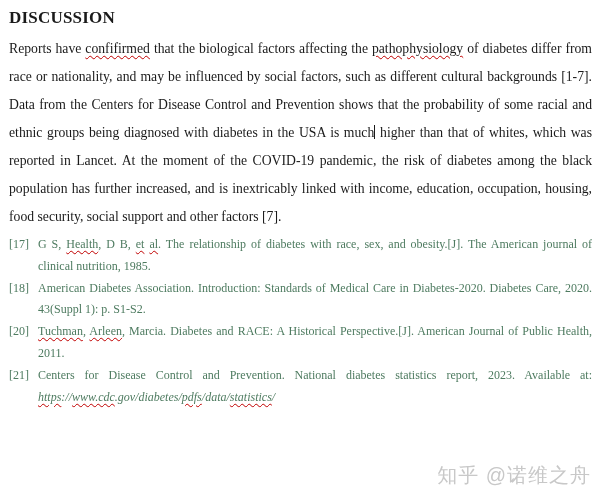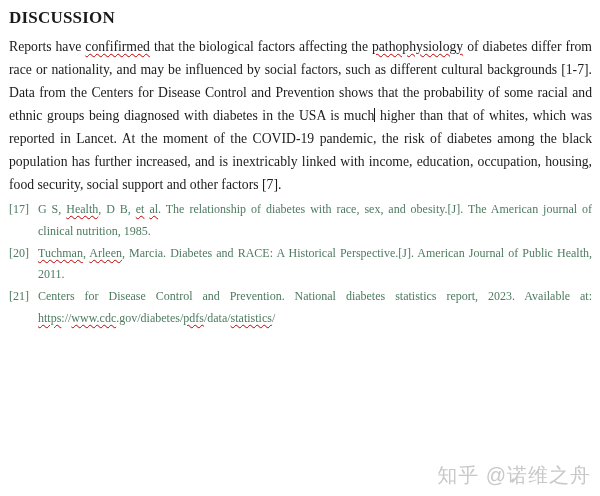--- a/index.html
+++ b/index.html
@@ -19,21 +19,21 @@
   .heading {
     font-size: 17px;
     font-weight: bold;
     color: var(--body-color, #1a1a1a);
     margin: 0 0 7px 0;
     line-height: 21px;
     letter-spacing: 0.2px;
   }
   .body-para {
     font-size: 13.7px;
-    line-height: 23px;
+    line-height: 28px;
     text-align: justify;
     color: var(--body-color, #1a1a1a);
     margin: 0 0 3px 0;
     cursor: text;
   }
   .sq {
     text-decoration: underline;
     text-decoration-style: wavy;
     text-decoration-color: var(--squiggle-color, #c00000);
     text-decoration-thickness: 1px;
@@ -47,21 +47,21 @@
     vertical-align: -2px;
   }
   .refs {
     font-size: 12px;
     line-height: 21.8px;
     color: var(--ref-color, #4e7b60);
   }
   .ref-item { display: flex; }
   .ref-num { flex: 0 0 29px; }
   .ref-text { flex: 1; text-align: justify; }
-  .url { white-space: nowrap; }
+  .url { white-space: nowrap; font-style: italic; }
   .watermark {
     position: absolute;
     right: 9px;
     bottom: 7px;
     font-family: "Liberation Sans", sans-serif;
     font-size: 20px;
     color: var(--watermark-color, #c8c8c8);
     letter-spacing: 1px;
     pointer-events: none;
     margin-top: 8px;
@@ -75,20 +75,24 @@
   <h1 class="heading">DISCUSSION</h1>
 
   <p class="body-para" id="paragraph"><span>Reports have </span><span class="sq">confifirmed</span><span> that the biological factors affecting the </span><span class="sq">pathophysiology</span><span> of diabetes differ from race or nationality, and may be influenced by social factors, such as different cultural backgrounds [1-7]. Data from the Centers for Disease Control and Prevention shows that the probability of some racial and ethnic groups being diagnosed with diabetes in the USA is much</span><span class="cursor"></span><span> higher than that of whites, which was reported in Lancet. At the moment of the COVID-19 pandemic, the risk of diabetes among the black population has further increased, and is inextricably linked with income, education, occupation, housing, food security, social support and other factors [7].</span></p>
 
   <div class="refs" id="refs">
       <div class="ref-item">
         <span class="ref-num">[17]</span>
         <span class="ref-text"><span>G S, </span><span class="sq">Health</span><span>, D B, </span><span class="sq">et</span><span> </span><span class="sq">al</span><span>. The relationship of diabetes with race, sex, and obesity.[J]. The American journal of clinical nutrition, 1985.</span></span>
       </div>
       <div class="ref-item">
+        <span class="ref-num">[18]</span>
+        <span class="ref-text"><span>American Diabetes Association. Introduction: Standards of Medical Care in Diabetes-2020. Diabetes Care, 2020. 43(Suppl 1): p. S1-S2.</span></span>
+      </div>
+      <div class="ref-item">
         <span class="ref-num">[20]</span>
         <span class="ref-text"><span class="sq">Tuchman</span><span>, </span><span class="sq">Arleen</span><span>, Marcia. Diabetes and RACE: A Historical Perspective.[J]. American Journal of Public Health, 2011.</span></span>
       </div>
       <div class="ref-item">
         <span class="ref-num">[21]</span>
         <span class="ref-text"><span>Centers for Disease Control and Prevention. National diabetes statistics report, 2023. Available at: </span><span class="url"><span class="sq">https</span><span>://</span><span class="sq">www.cdc</span><span>.gov/diabetes/</span><span class="sq">pdfs</span><span>/data/</span><span class="sq">statistics</span><span>/</span></span></span>
       </div>
     </div>
 
   <div class="watermark">知乎 @诺维之舟</div>

